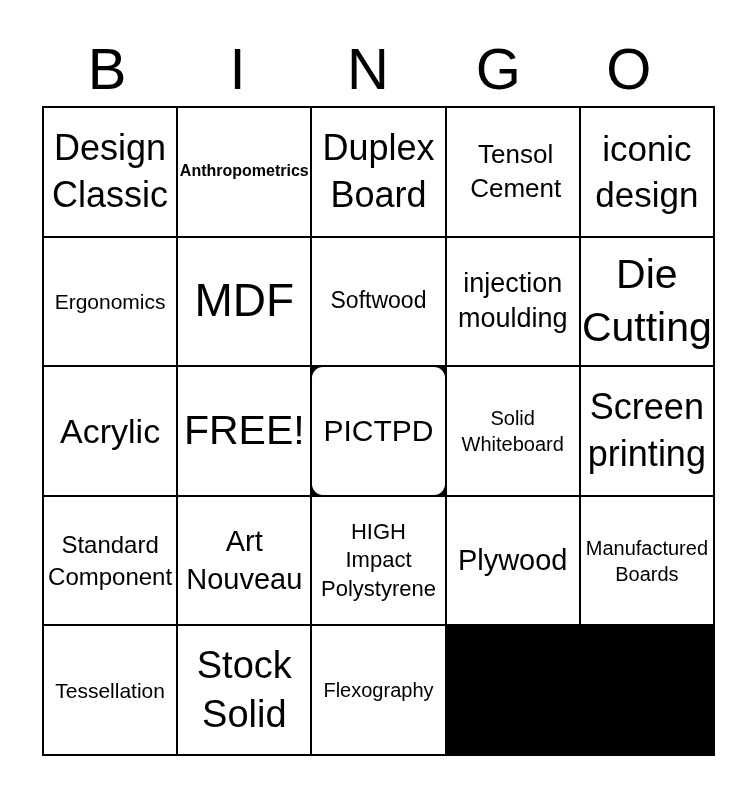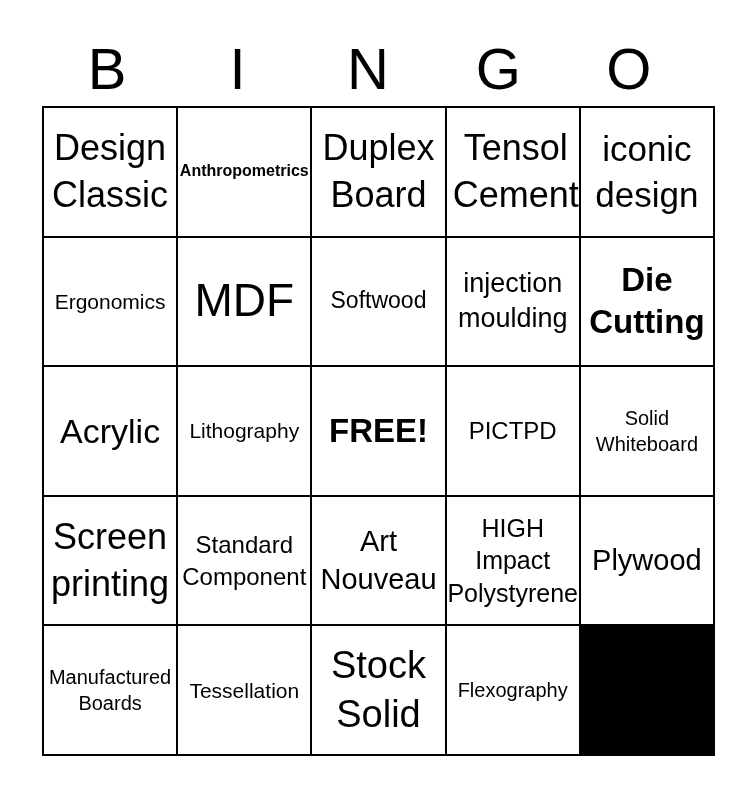--- a/index.html
+++ b/index.html
@@ -52,30 +52,30 @@
     justify-content: center;
     text-align: center;
     white-space: pre-line;
     line-height: 1.3;
     padding: 1px;
     box-sizing: border-box;
     overflow: hidden;
     cursor: pointer;
   }
   .fs16 { font-size: 16px; font-weight: bold; }
-  .fs19 { font-size: 25px; }
+  .fs19 { font-size: 22px; }
   .fs20 { font-size: 20px; }
   .fs21 { font-size: 21px; }
   .fs23 { font-size: 23px; }
   .fs24 { font-size: 24px; }
   .fs27 { font-size: 27px; }
   .fs29 { font-size: 29px; }
-  .fs30 { font-size: 24px; }
-  .fs32 { font-size: 36px; padding-left: 7px; }
-  .fs33 { font-size: 33px; font-weight: bold; }
+  .fs30 { font-size: 30px; border-radius: 11px; }
+  .fs32 { font-size: 26px; padding-left: 7px; }
+  .fs33 { font-size: 41px; }
   .fs34 { font-size: 34px; }
   .fs35 { font-size: 35px; }
   .fs36 { font-size: 36px; }
   .fs38 { font-size: 38px; }
   .fs46 { font-size: 46px; }
 </style>
 </head>
 <body>
 
 <div>
@@ -101,21 +101,20 @@
 
     <div class="cell fs21">Ergonomics</div>
     <div class="cell fs46">MDF</div>
     <div class="cell fs23">Softwood</div>
     <div class="cell fs27">injection
 moulding</div>
     <div class="cell fs33">Die
 Cutting</div>
 
     <div class="cell fs34">Acrylic</div>
-    <div class="cell fs21">Lithography</div>
     <div class="cell fs33">FREE!</div>
     <div class="cell fs30">PICTPD</div>
     <div class="cell fs20">Solid
 Whiteboard</div>
 
     <div class="cell fs36">Screen
 printing</div>
     <div class="cell fs24">Standard
 Component</div>
     <div class="cell fs29">Art

